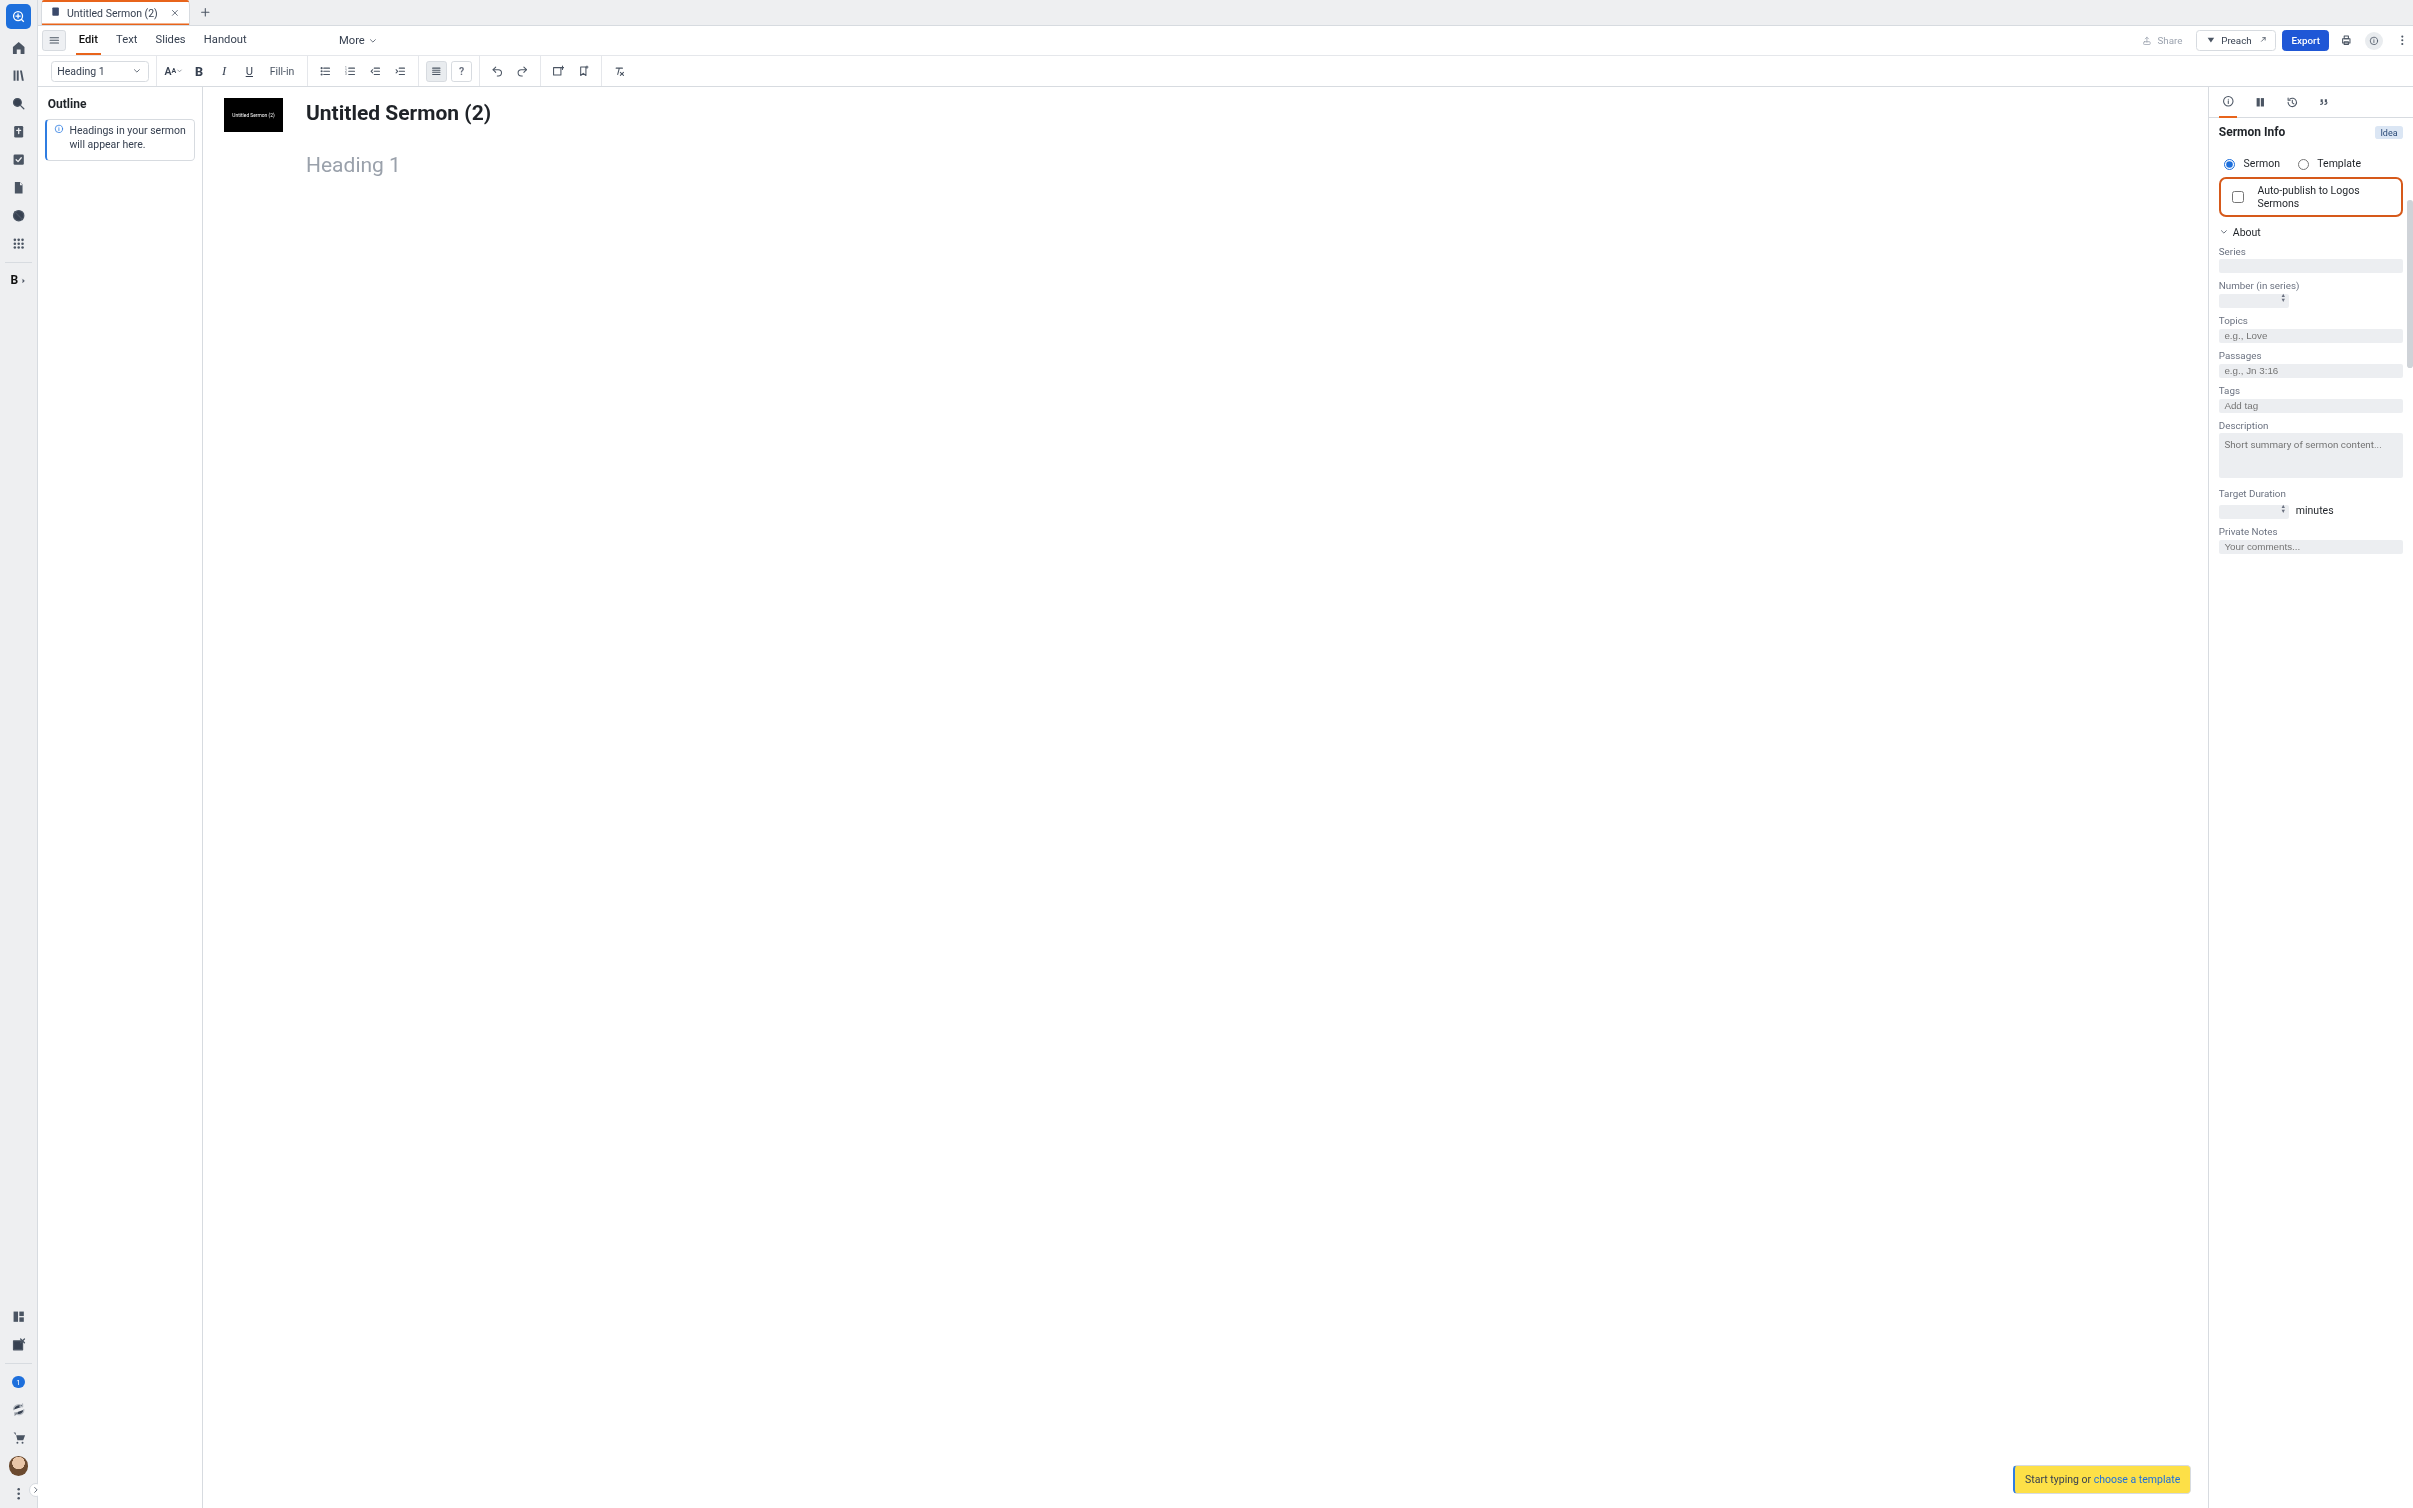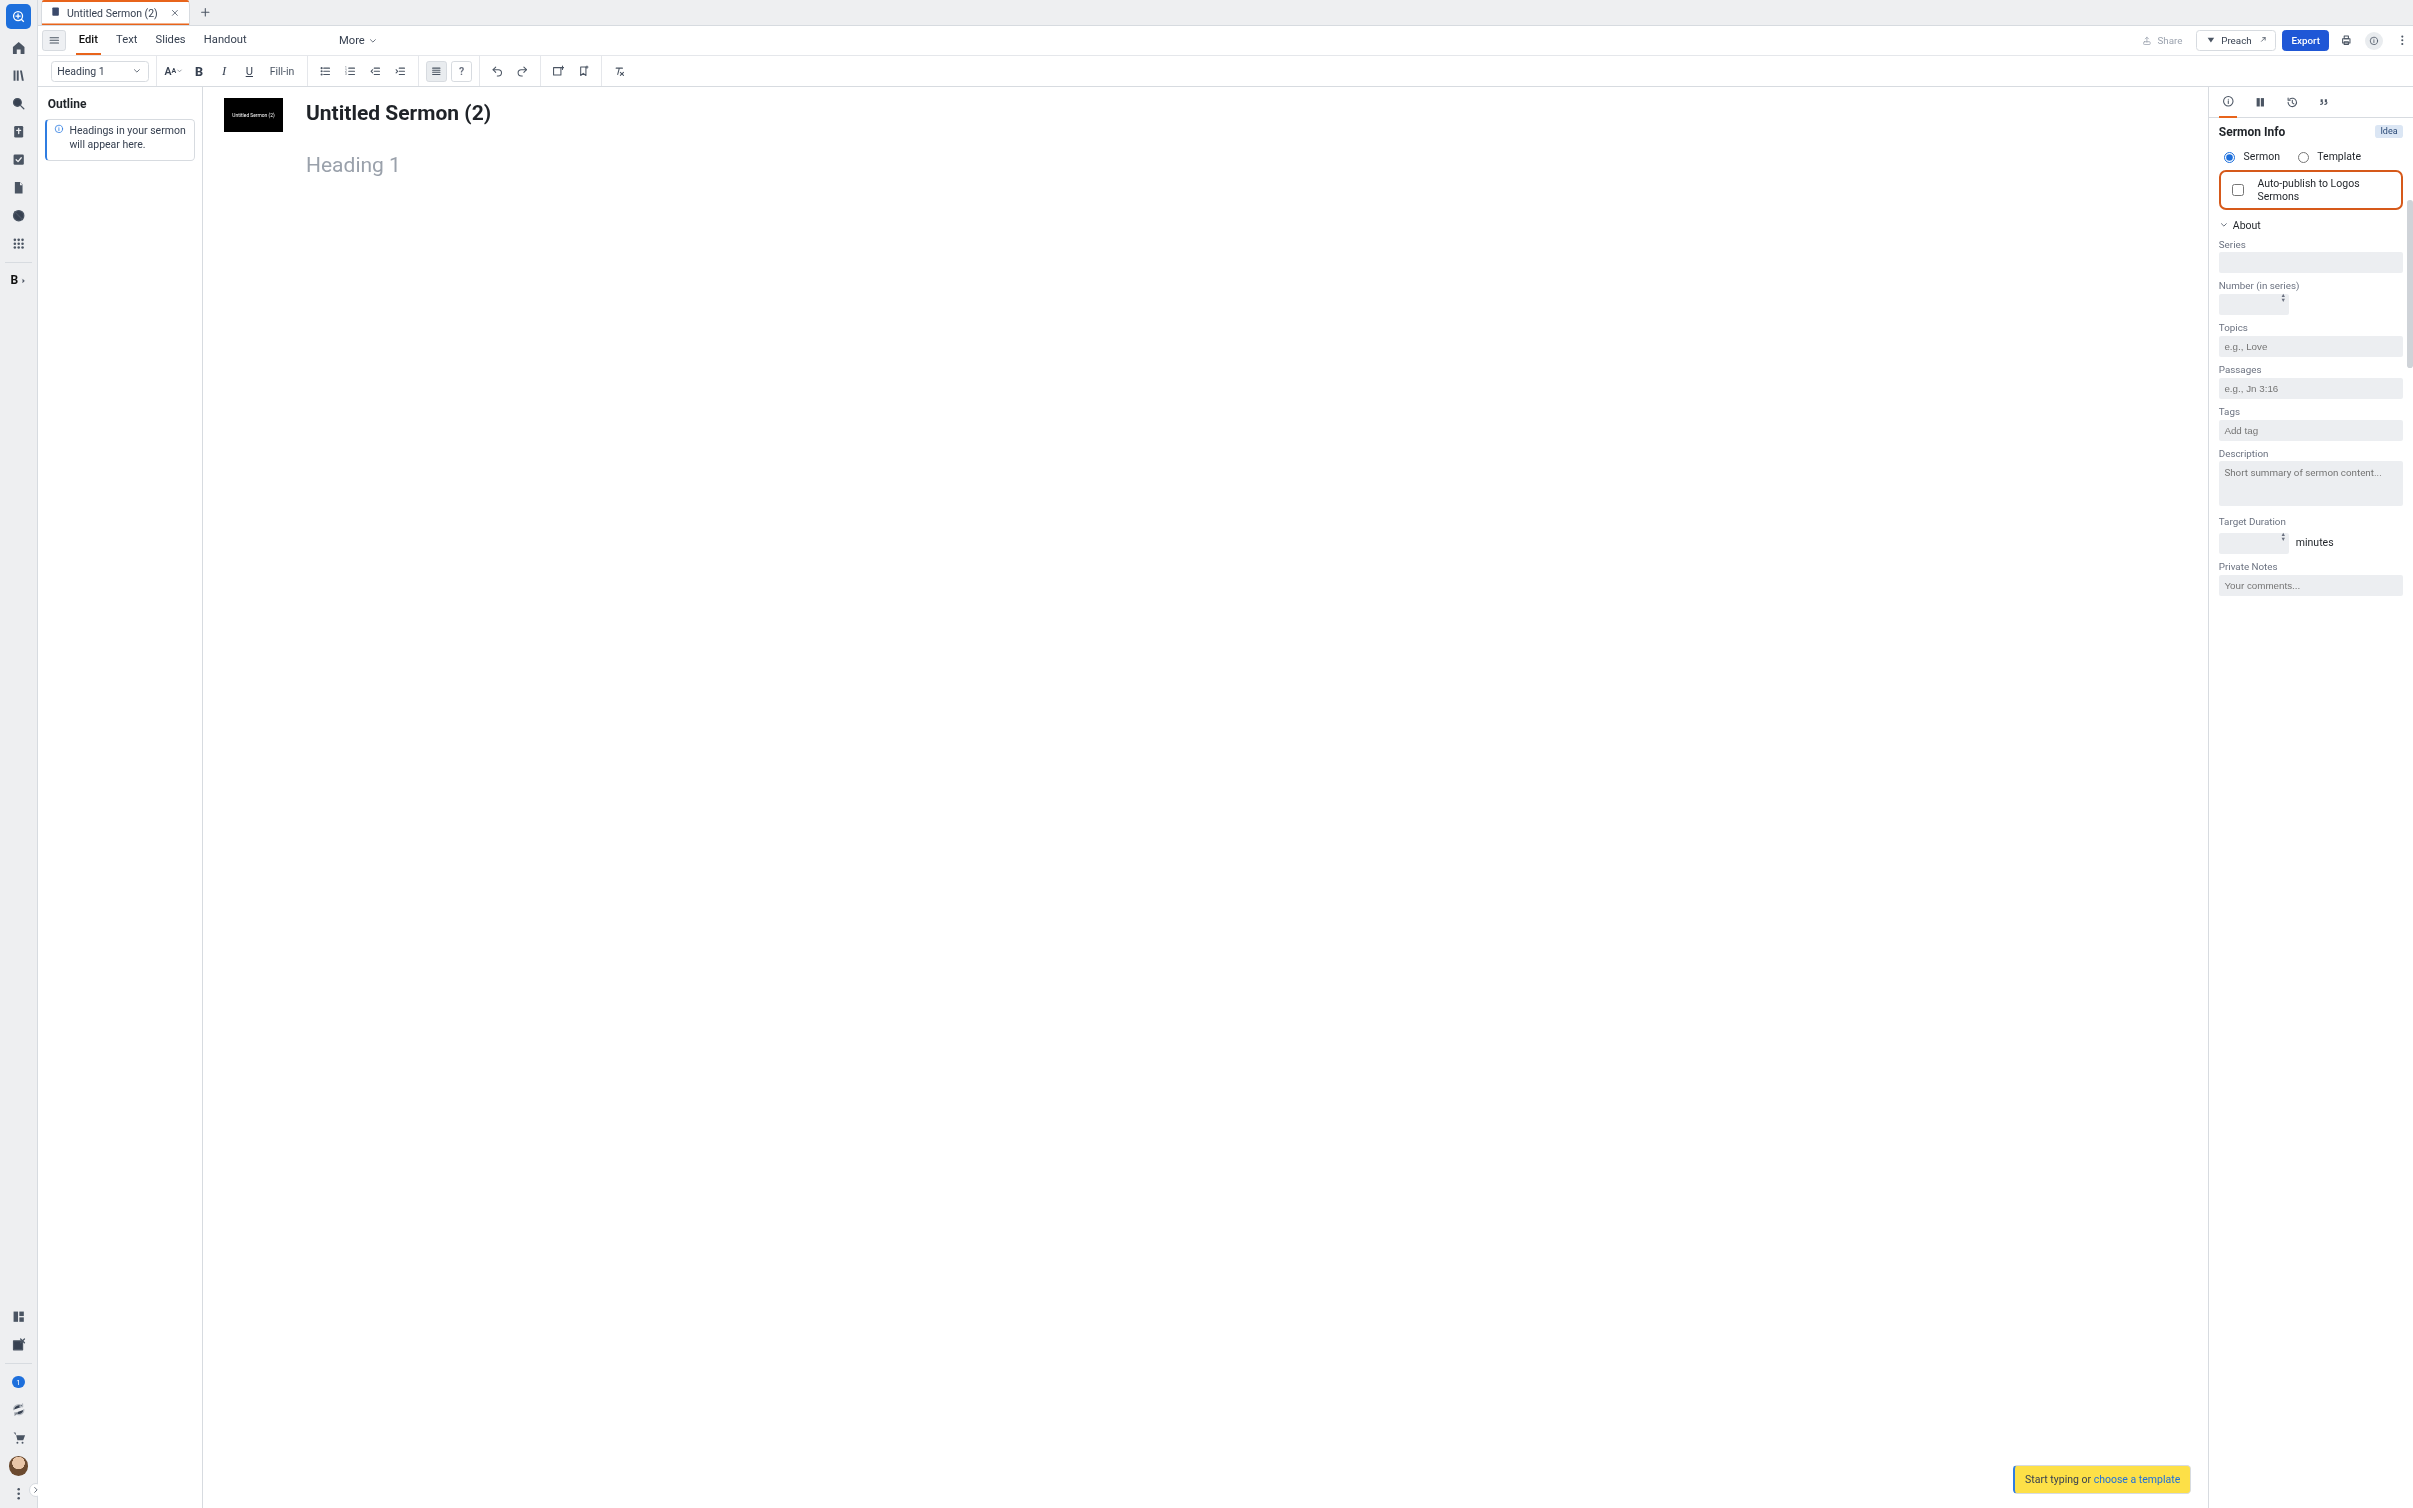--- a/index.html
+++ b/index.html
@@ -104,33 +104,33 @@
     border-radius:4.2px;background:#fde047;padding:7px 9.8px;font-size:10.5px;color:#374151
   }
   .template-hint a{color:#1d6fdc;text-decoration:none}
 
   
   .info-pane{width:205px;border-left:0.7px solid var(--border);display:flex;flex-direction:column}
   .info-tabs{height:31px;border-bottom:0.7px solid var(--border);display:flex;align-items:center;gap:14px;padding:0 9.8px}
   .info-tab{width:18px;height:31px;display:flex;align-items:center;justify-content:center;color:#4b5563}
   .info-tab.active{border-bottom:2.1px solid var(--accent);color:#111}
   .info-body{padding:7px 9.8px;overflow:auto;font-size:10.5px}
-  .info-header{display:flex;align-items:flex-start;justify-content:space-between;margin-bottom:10px}
+  .info-header{display:flex;align-items:flex-end;justify-content:space-between;margin-bottom:17px}
   .info-header h3{margin:0;font-size:12px}
   .idea-chip{background:var(--idea);color:#2b4a77;border-radius:2.8px;padding:1.4px 5.6px;font-size:9px}
   .radios{display:flex;gap:12.6px;align-items:center;margin:5.6px 0 7px}
   .radio{display:flex;align-items:center;gap:5.6px}
   .radio input{accent-color:#1d6fdc;width:11.2px;height:11.2px}
   .autopub{
     border:2.1px solid #d6591a;border-radius:7px;padding:5px 7px;display:flex;align-items:center;gap:10px;margin-bottom:8.4px
   }
   .autopub input{width:12.6px;height:12.6px}
   .section-toggle{display:flex;align-items:center;gap:4.2px;font-weight:400;margin:4.2px 0 5.6px;cursor:pointer}
   .field-label{color:#6b7280;font-size:9.8px;margin-top:7px}
-  .field{width:100%;height:21px;background:var(--gray-input);border:none;border-radius:2.1px;margin-top:2.8px;padding:0 5.6px;font-size:9.8px;color:#374151}
+  .field{width:100%;height:14px;background:var(--gray-input);border:none;border-radius:2.1px;margin-top:2.8px;padding:0 5.6px;font-size:9.8px;color:#374151}
   .field.small{width:70px}
   .stepper{position:relative;display:inline-block}
   .stepper .arrows{position:absolute;right:2.8px;top:1.4px;display:flex;flex-direction:column;font-size:5.6px;color:#6b7280;line-height:1}
   textarea.field{height:45px;padding:5.6px;resize:none;font-family:inherit}
   .duration-row{display:flex;align-items:center;gap:7px;margin-top:2.8px}
   .scrollbar{position:absolute;right:0;top:113px;width:5.6px;height:168px;background:#cfd3d8;border-radius:2.8px}
 
   
   .ic{width:12.6px;height:12.6px;stroke:#4b5563;fill:none;stroke-width:2;stroke-linecap:round;stroke-linejoin:round}
   .ic.sm{width:9.8px;height:9.8px}

